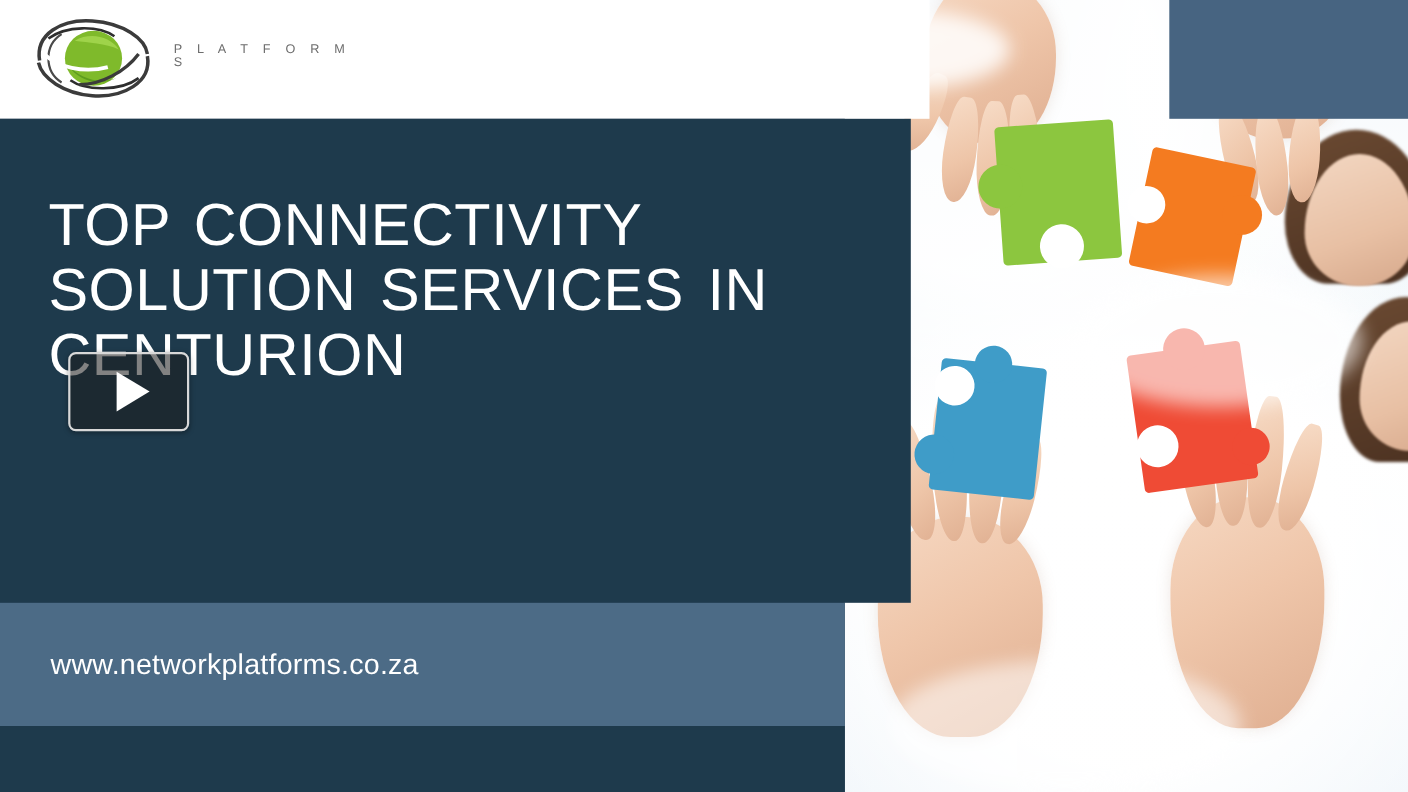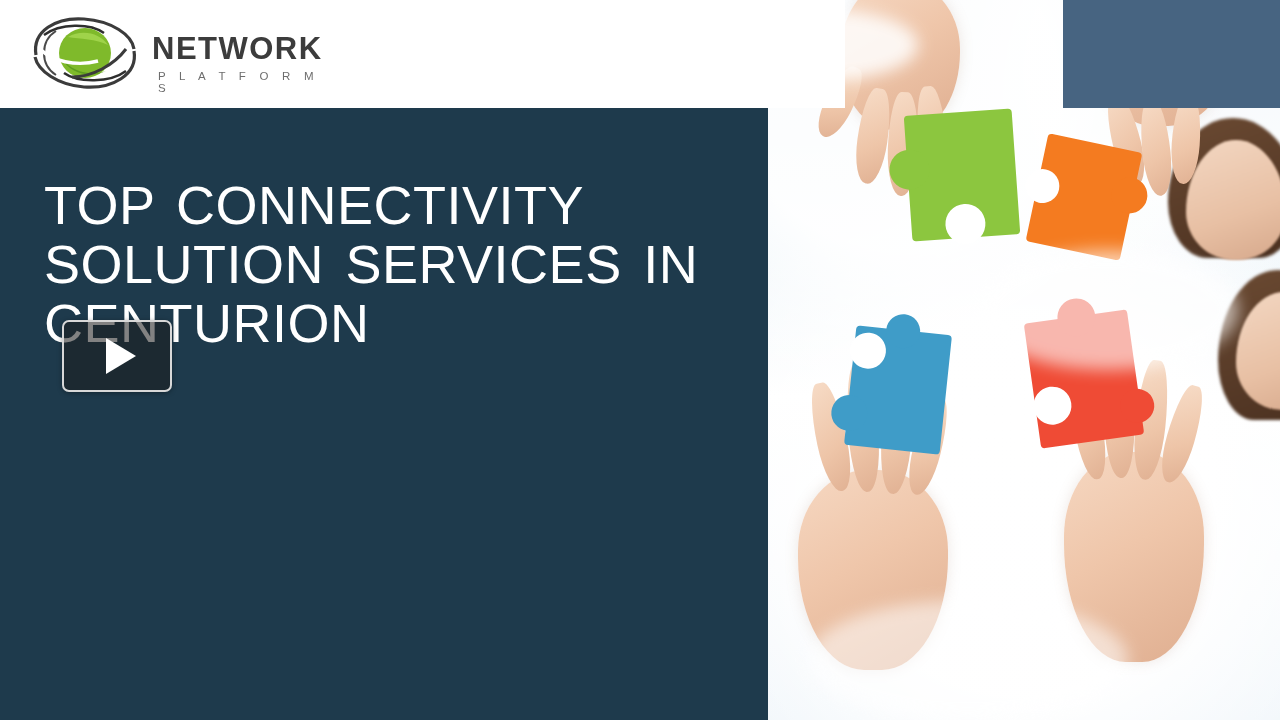--- a/index.html
+++ b/index.html
@@ -144,21 +144,21 @@
     width: 217px;
     height: 108px;
     background: #476481;
   }
 
   
   .title-area {
     position: absolute;
     left: 0;
     top: 108px;
-    width: 768px;
+    width: 828px;
     height: 440px;
     background: #1e3a4c;
   }
   .slide-title {
     position: absolute;
     left: 44px;
     top: 68px;
     width: 690px;
     color: #ffffff;
     font-family: "Liberation Sans", sans-serif;
@@ -301,32 +301,34 @@
             <path d="M30 60 C14 50 14 26 30 16" stroke="#4a4a4a" stroke-width="2"></path>
             <ellipse cx="59" cy="38" rx="26" ry="25" fill="#7fba2b"></ellipse>
             <path d="M42 22 C56 14 74 18 82 30 C70 24 54 24 42 22 Z" fill="#9fd34a"></path>
             <path d="M36 44 C44 58 64 64 80 56 C64 62 46 56 36 44 Z" fill="#5d9c1f"></path>
             <path d="M14 34 C26 46 50 52 72 46" stroke="#ffffff" stroke-width="3.4"></path>
             <path d="M46 62 C66 62 88 50 100 34" stroke="#3b3b3b" stroke-width="3"></path>
           </g>
         </svg>
       </div>
       <div class="logo-text">
-        <div class="lt-main">NETWORK</div>
         <div class="lt-sub">P L A T F O R M S</div>
       </div>
     </div>
   </div>
 
   <div class="corner-square"></div>
 
   <div class="title-area">
     <div class="slide-title">TOP   CONNECTIVITY SOLUTION  SERVICES IN CENTURION</div>
   </div>
 
+  <div class="url-bar">
+    <div class="url-text">www.networkplatforms.co.za</div>
+  </div>
 
   <div class="bottom-strip"></div>
 
   <div class="play-button">
     <div class="play-triangle"></div>
   </div>
 
 </div>
 
 </body></html>

